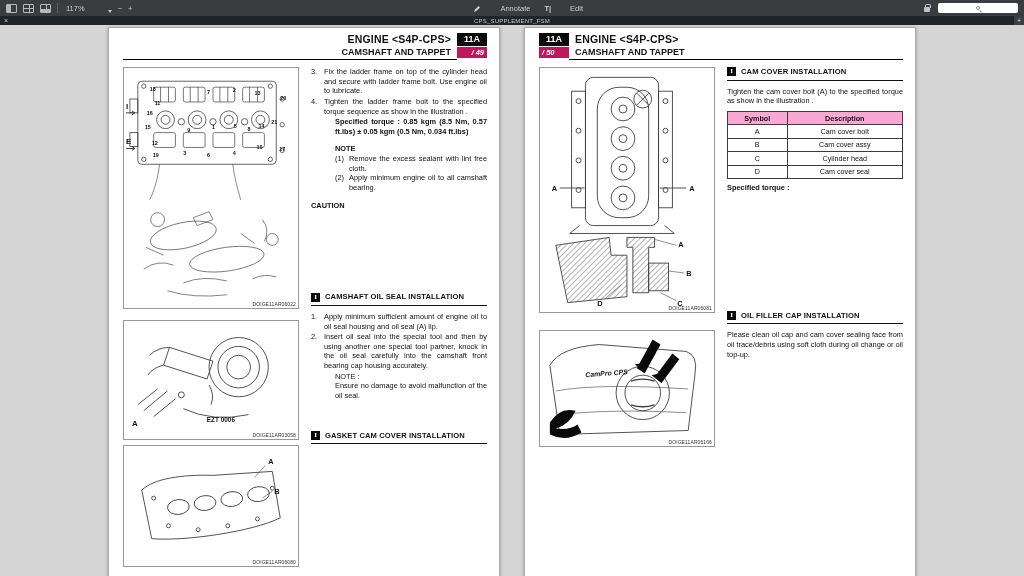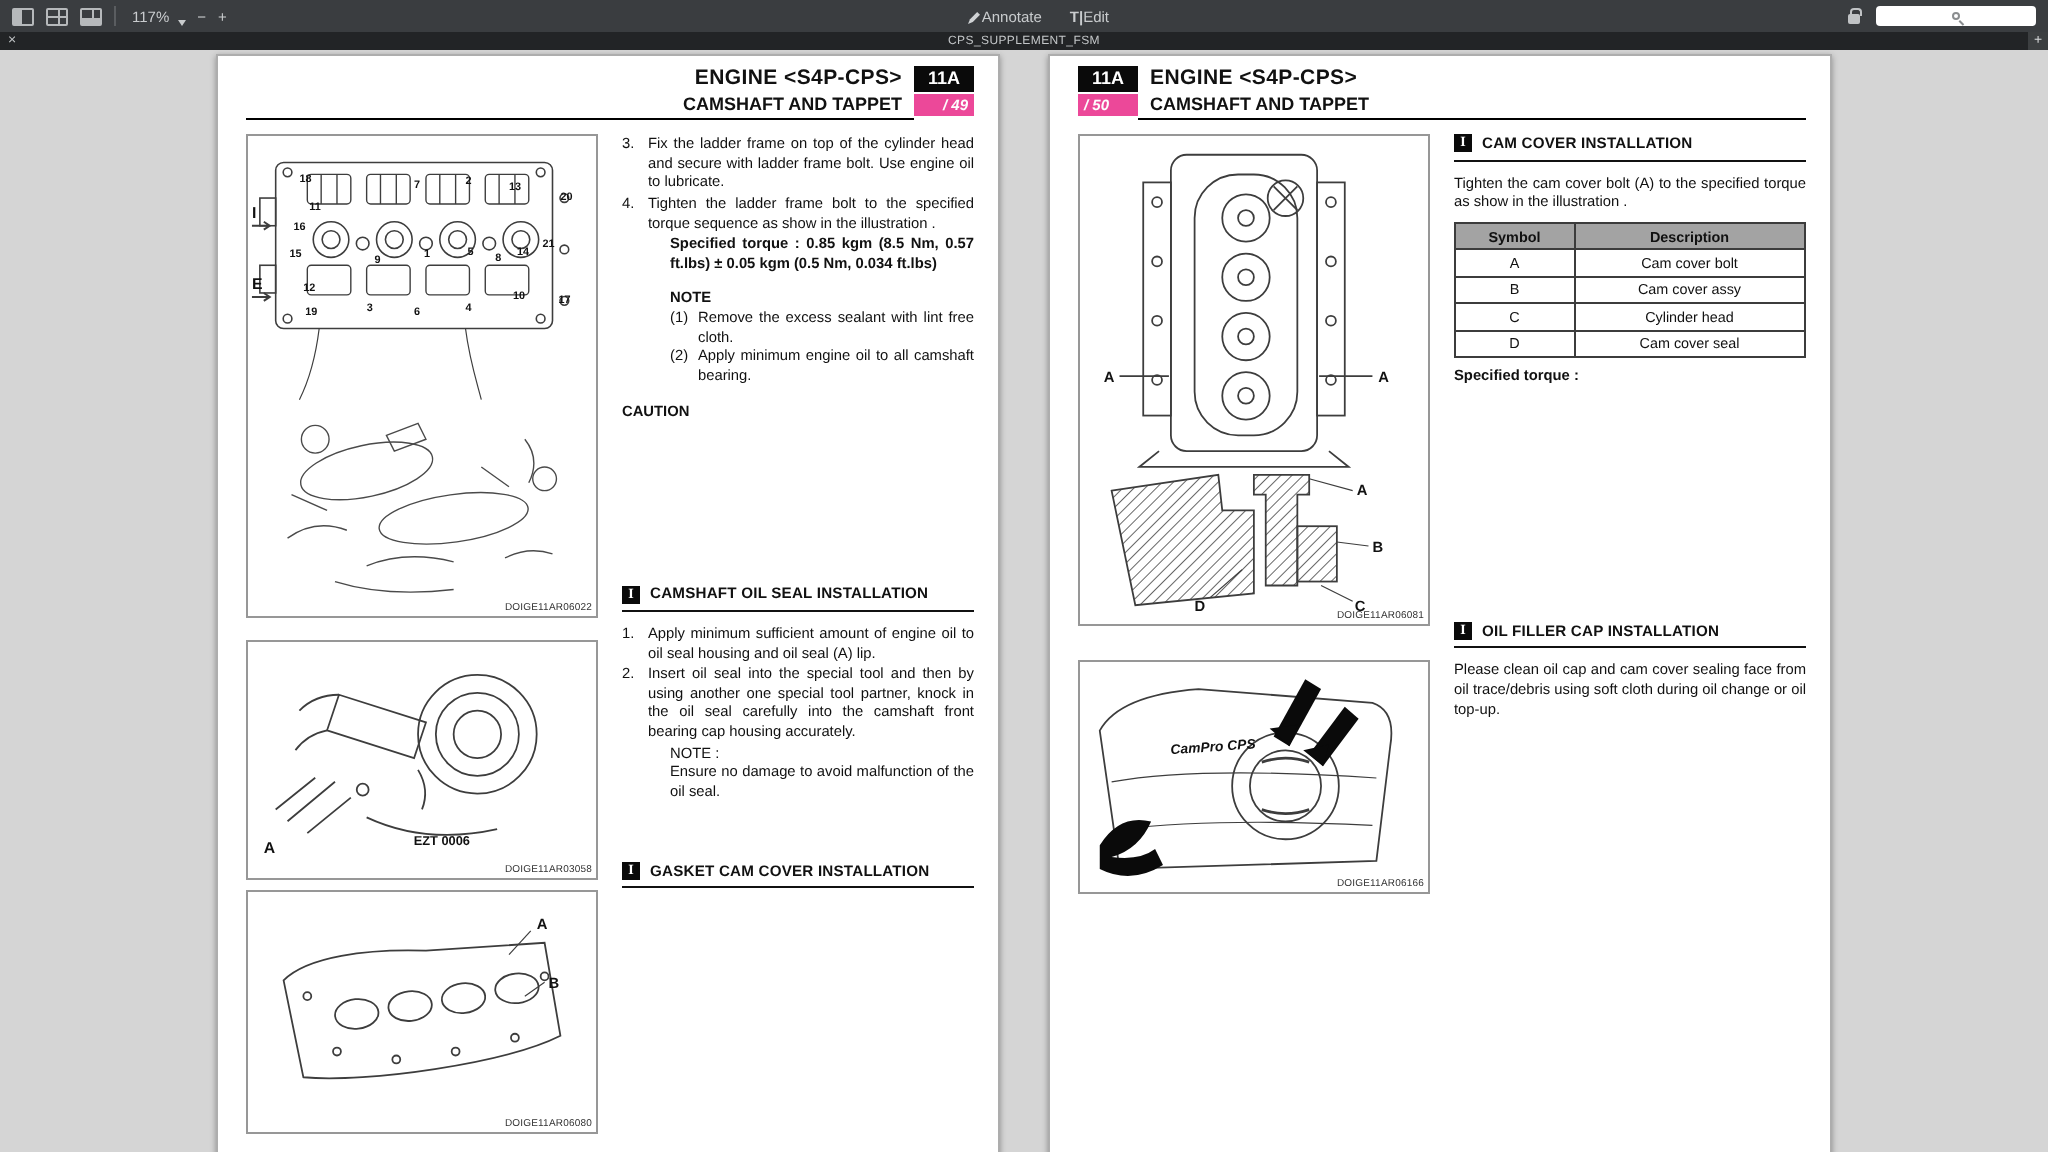--- a/index.html
+++ b/index.html
@@ -2,21 +2,21 @@
 <html><head>
 <meta charset="utf-8">
 <style>
   * { margin:0; padding:0; box-sizing:border-box; }
   html,body { width:1024px; height:576px; overflow:hidden; background:#d5d5d5;
               font-family:"Liberation Sans", sans-serif; }
 
   
   .toolbar { height:16px; background:#3a3d40; display:flex; align-items:center;
              padding:0 6px; gap:6px; color:#c9ccce; font-size:7.5px; }
-  .tb-btn { display:flex; align-items:flex-end; gap:0; cursor:default; }
+  .tb-btn { display:flex; align-items:flex-end; gap:19px; cursor:default; }
   .ic-box { width:11px; height:9px; border:1px solid #b6b9bb; border-radius:1px; position:relative; }
   .ic-sidebar::before { content:""; position:absolute; left:0; top:0; bottom:0; width:4px; background:#b6b9bb; }
   .ic-grid::before { content:""; position:absolute; left:50%; top:0; bottom:0; width:1px; background:#b6b9bb; }
   .ic-grid::after  { content:""; position:absolute; top:50%; left:0; right:0; height:1px; background:#b6b9bb; }
   .ic-thumbs::before { content:""; position:absolute; left:50%; top:0; bottom:0; width:1px; background:#b6b9bb; }
   .ic-thumbs::after  { content:""; position:absolute; bottom:0; left:0; right:0; height:3px; background:#b6b9bb; }
   .tb-sep { width:1px; height:10px; background:#5a5d60; }
   .chev { width:0; height:0; border-left:2.5px solid transparent; border-right:2.5px solid transparent;
           border-top:3px solid #c9ccce; margin-left:2px; }
   .tb-zoombtn { font-size:7.5px; padding:0 2px; }
@@ -49,21 +49,21 @@
   
   .p-header { display:flex; margin-bottom:7px; }
   .hdr-titles { flex:1; border-bottom:1.8px solid #000; padding-bottom:2px; }
   .hdr-titles.r { text-align:right; padding-right:6px; }
   .hdr-titles.l { text-align:left;  padding-left:6px; }
   .hdr-title { font-size:10.5px; font-weight:bold; letter-spacing:.2px; }
   .hdr-sub   { font-size:9px; font-weight:bold; margin-top:2px; }
   .hdr-boxes { width:30px; flex:none; }
   .chapter-box { width:30px; height:13px; background:#0a0a0a; color:#fff; font-weight:bold;
                  font-size:9px; text-align:center; line-height:13px; }
-  .pagenum-box { width:30px; height:11px; background:#ec4899; color:#fdfdfd; font-weight:bold;
+  .pagenum-box { width:30px; height:11px; background:#be185d; color:#fdfdfd; font-weight:bold;
                  font-style:italic; font-size:7.5px; text-align:right; line-height:11px;
                  padding-right:3px; margin-top:1px; }
 
   .p-body { display:flex; gap:12px; }
   .col-fig { width:176px; flex:none; }
   .col-txt { flex:1; font-size:7.4px; line-height:1.3; text-align:justify; }
 
   
   .figure { border:1px solid #979797; position:relative; background:#fff; }
   .fig-caption { position:absolute; right:2px; bottom:1px; font-size:5px; color:#333; letter-spacing:.1px; }
@@ -80,21 +80,21 @@
 
   .sec-head { display:flex; align-items:center; gap:5px; border-bottom:1px solid #111;
               padding-bottom:3px; margin-bottom:6px; }
   .sec-icon { width:9px; height:9px; background:#0a0a0a; color:#fff; font-size:7px; font-weight:bold;
               text-align:center; line-height:9px; font-family:"Liberation Serif", serif; flex:none; }
   .sec-title { font-size:7.6px; font-weight:bold; letter-spacing:.1px; }
   .sec1-l { margin-top:82px; } .sec2-l { margin-top:30px; } .sec2-r { margin-top:118px; }
 
   table.symtab { border-collapse:collapse; width:100%; margin:5px 0 4px 0; font-size:7.2px; }
   table.symtab th, table.symtab td { border:1px solid #3c3c3c; text-align:center; padding:1.5px 2px; }
-  table.symtab th { background:#a3a3a3; font-weight:bold; }
+  table.symtab th { background:#f9a8d4; font-weight:bold; }
   table.symtab .c1 { width:34%; }
 
   svg text { font-family:"Liberation Sans", sans-serif; font-weight:bold; fill:#111; }
 </style>
 </head>
 <body>
 
 <div class="toolbar">
   <div class="tb-btn">
       <span class="ic-box ic-sidebar"></span>

